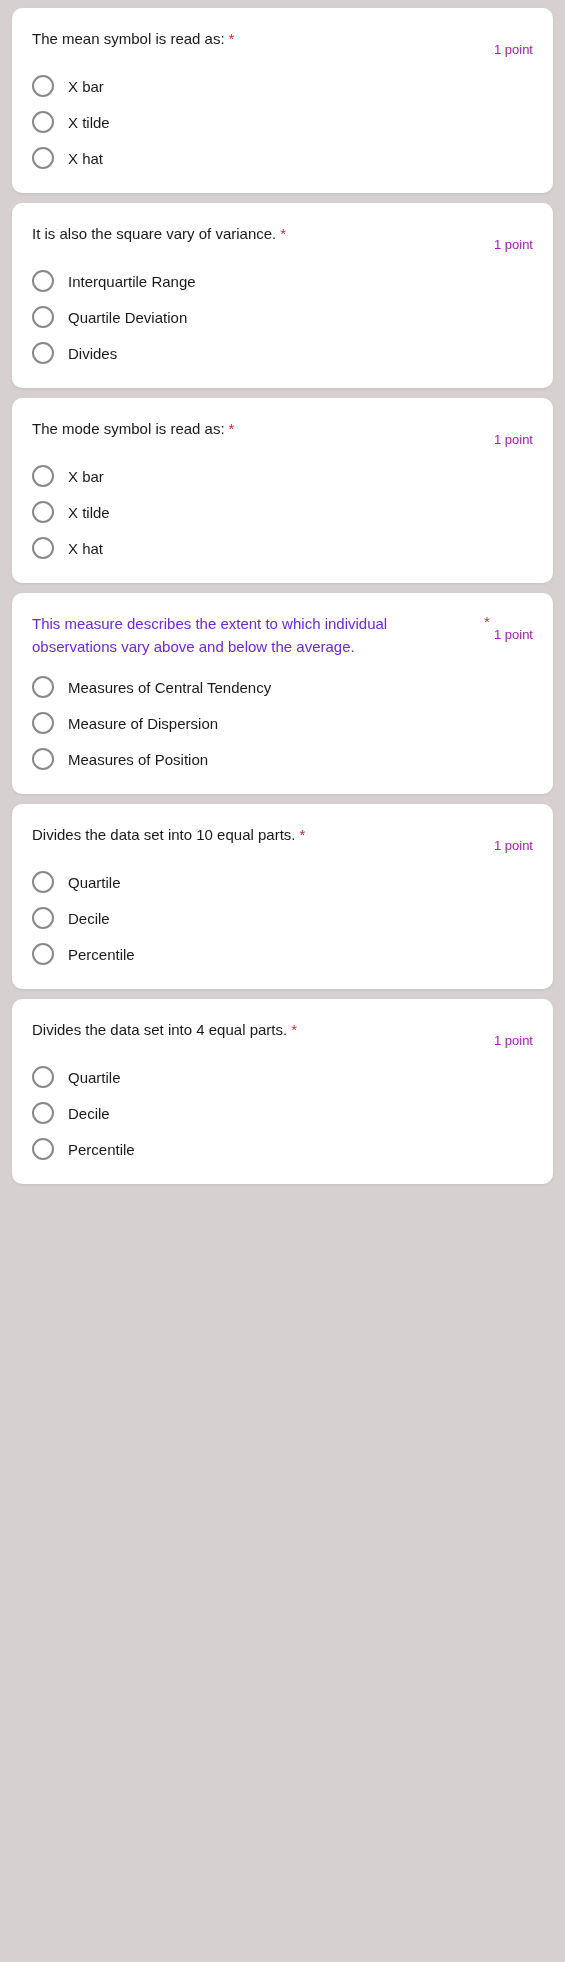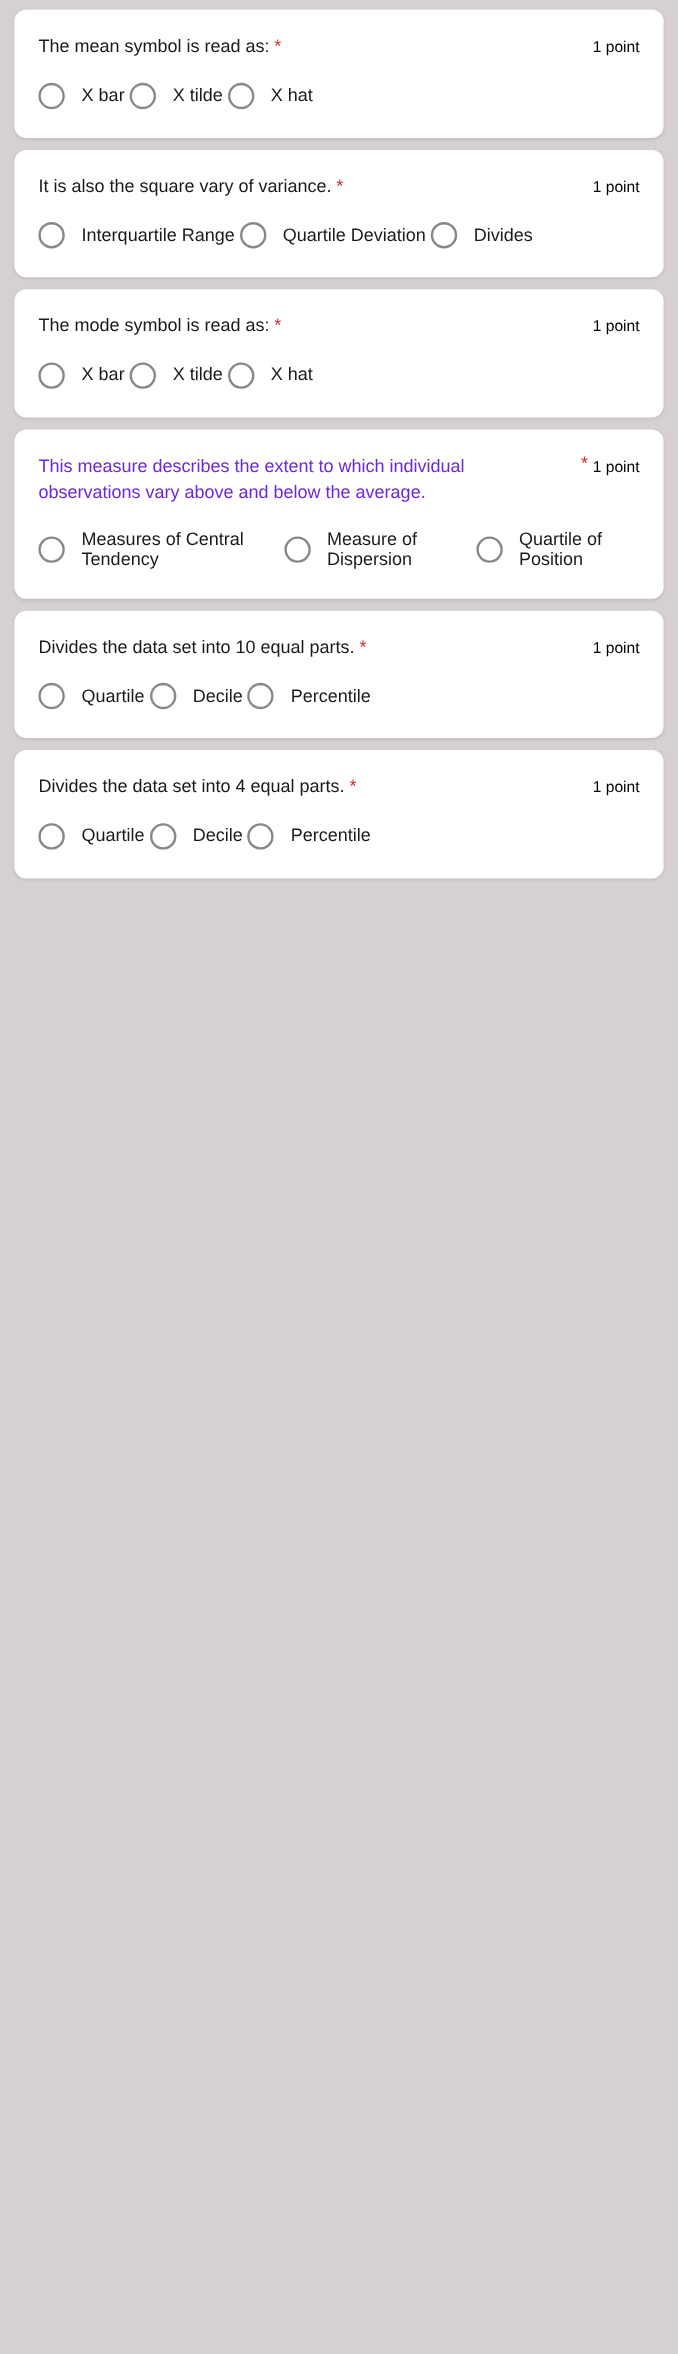--- a/index.html
+++ b/index.html
@@ -37,30 +37,30 @@
     }
 
     .required-star {
       color: #d32f2f;
       font-size: 15px;
       margin-left: 4px;
     }
 
     .points-label {
       font-size: 13px;
-      color: #000000;
+      color: #a21caf;
       white-space: nowrap;
-      margin-top: 3px;
+      margin-top: 14px;
       flex-shrink: 0;
     }
 
     .options-list {
       display: flex;
-      flex-direction: row;
-      gap: 4px;
+      flex-direction: column;
+      gap: 14px;
       margin-top: 6px;
     }
 
     .option-item {
       display: flex;
       align-items: center;
       gap: 14px;
       cursor: pointer;
     }
 
@@ -164,21 +164,21 @@
     <label class="option-item">
       <div class="radio-circle"></div>
       <span class="option-label">Measures of Central Tendency</span>
     </label>
     <label class="option-item">
       <div class="radio-circle"></div>
       <span class="option-label">Measure of Dispersion</span>
     </label>
     <label class="option-item">
       <div class="radio-circle"></div>
-      <span class="option-label">Quartile of Position</span>
+      <span class="option-label">Measures of Position</span>
     </label>
   </div>
 </div>
 
 <div class="question-card">
   <div class="question-header">
     <div class="question-text">
       <span>Divides the data set into 10 equal parts.</span><span class="required-star">*</span>
     </div>
     <div class="points-label">1 point</div>

